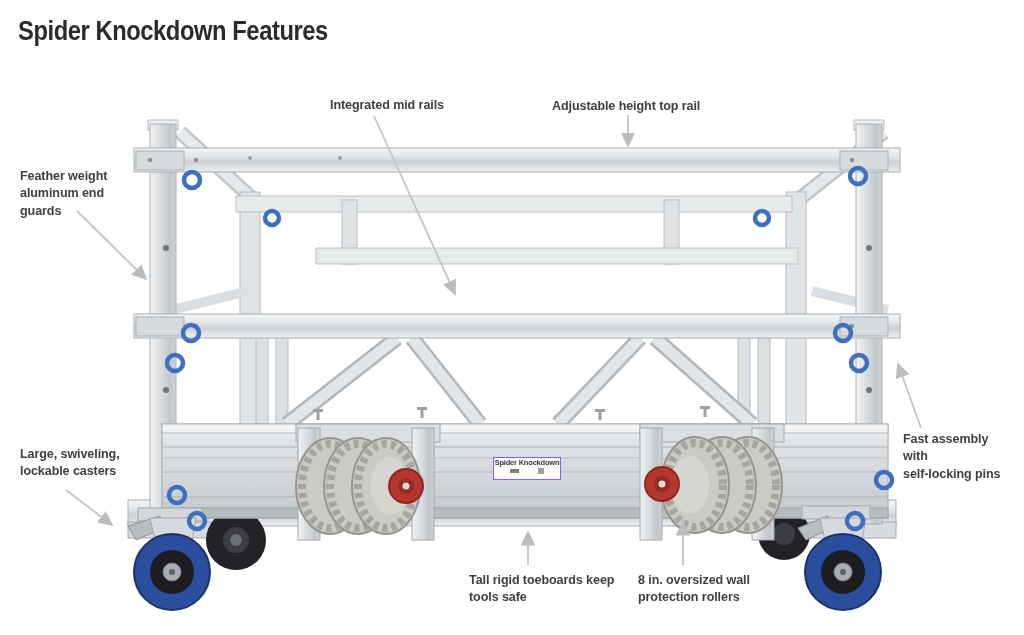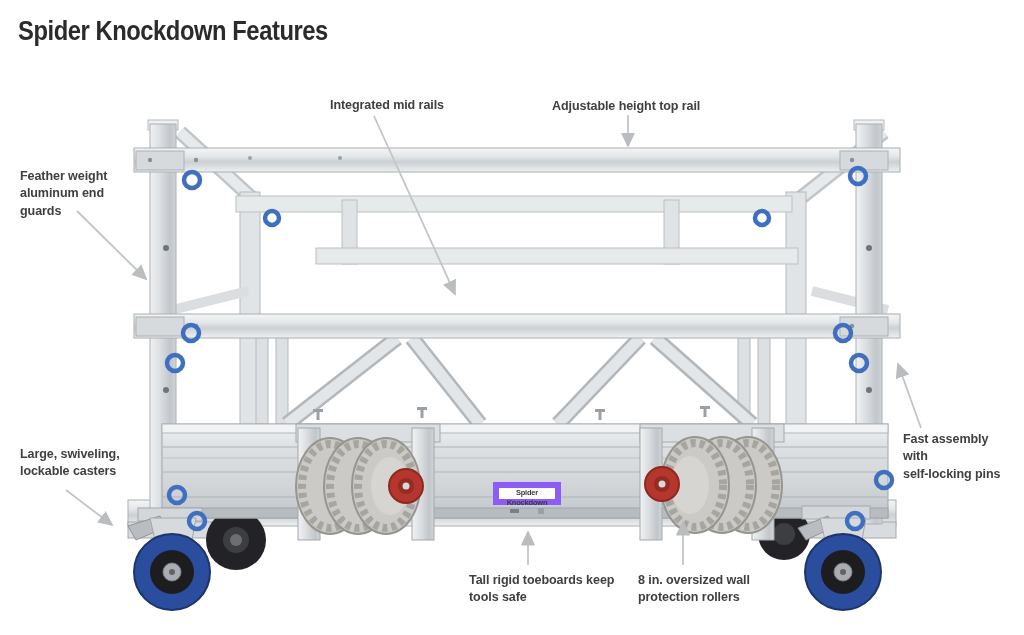--- a/index.html
+++ b/index.html
@@ -5,22 +5,22 @@
   html,body{margin:0;padding:0;background:#ffffff;}
   .stage{position:relative;width:1024px;height:635px;background:#ffffff;overflow:hidden;
          font-family:"Liberation Sans",sans-serif;}
   .stage svg{position:absolute;left:0;top:0;}
   .page-title{position:absolute;left:18px;top:16px;margin:0;
       font-size:27px;font-weight:700;letter-spacing:-0.5px;color:#2b2b2e;
       transform:scaleX(0.88);transform-origin:left top;white-space:nowrap;}
   .callout{position:absolute;font-size:13.5px;line-height:1.28;font-weight:700;
       color:#3f3f42;letter-spacing:-0.1px;white-space:pre-line;
       transform:scaleX(0.93);transform-origin:left top;}
-  .nameplate{position:absolute;left:493px;top:482px;width:68px;height:23px;
-      background:#fdfdfd;border:6px solid #8b5cf6;box-sizing:border-box;
+  .nameplate{position:absolute;left:493px;top:457px;width:68px;height:23px;
+      background:#fdfdfd;border:1px solid #8b5cf6;box-sizing:border-box;
       text-align:center;color:#3a3a3e;}
   .nameplate .np-text{display:block;font-size:7.5px;font-weight:700;line-height:10px;
       letter-spacing:-0.2px;}
   .np-logo{display:inline-block;width:9px;height:4px;background:#7c8084;vertical-align:top;margin-top:1px;}
   .np-qr{display:inline-block;width:6px;height:6px;background:#9ba0a4;vertical-align:top;margin:0 0 0 14px;}
 </style>
 </head>
 <body>
 
 <div class="stage">

